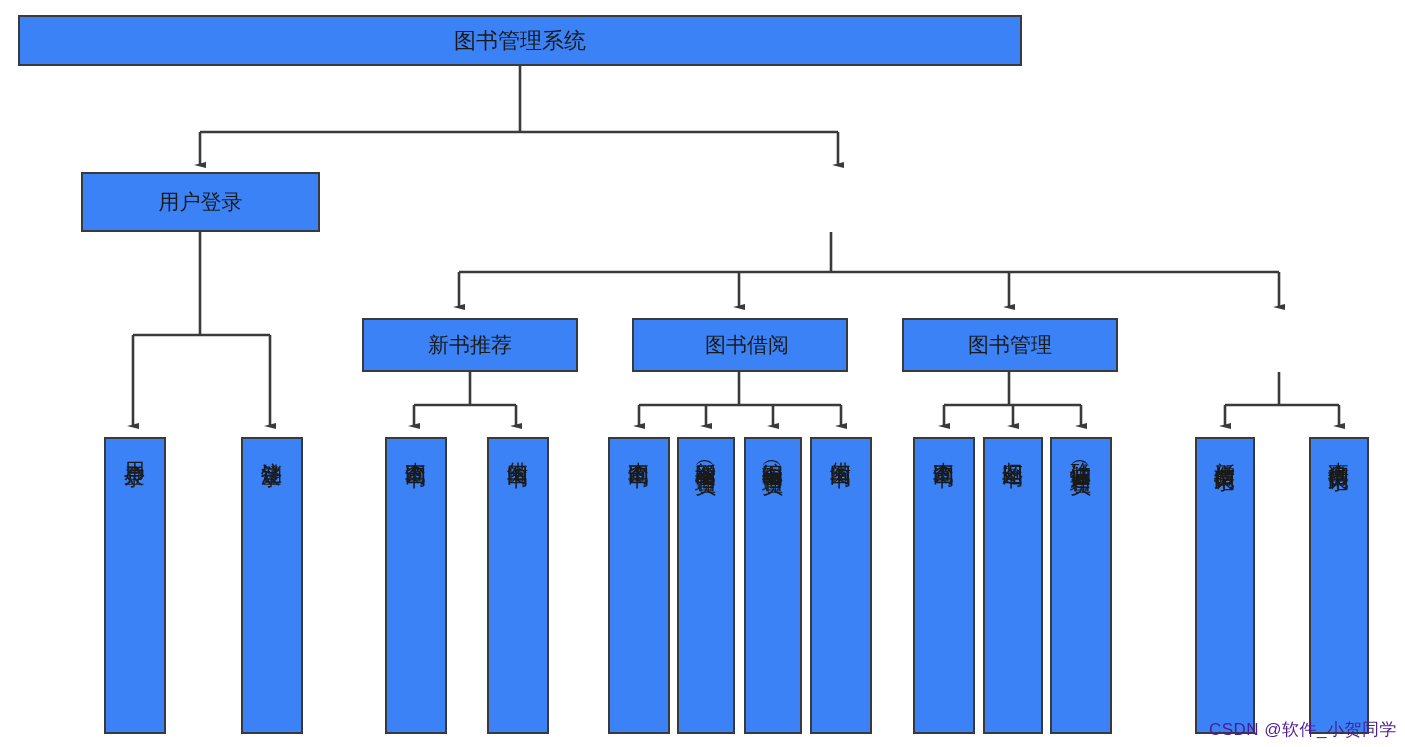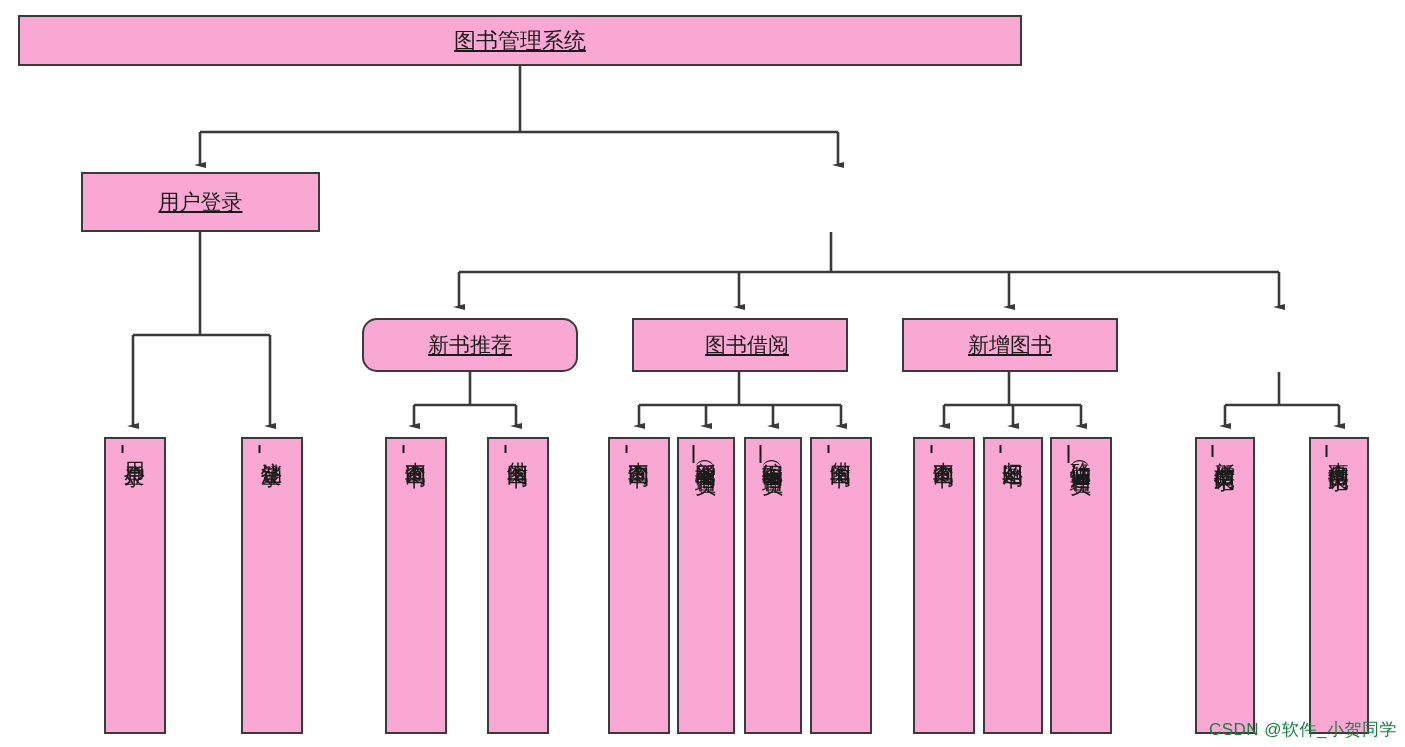--- a/index.html
+++ b/index.html
@@ -22,26 +22,25 @@
     left: 0;
     top: 0;
     width: 1405px;
     height: 747px;
     pointer-events: none;
   }
   .node {
     position: absolute;
     box-sizing: border-box;
     border: 2px solid #3a3a3a;
-    background: #f9a8d4;
+    background: #3b82f6;
     display: flex;
     align-items: center;
     justify-content: center;
     color: #1a1a1a;
-    text-decoration: underline;
   }
   .node .label {
     text-align: center;
     line-height: 1.08;
     white-space: nowrap;
   }
   
   .node.horiz .label {
     font-size: 21px;
   }
@@ -59,21 +58,21 @@
     text-orientation: upright;
     font-size: 21px;
     letter-spacing: 2px;
     line-height: 1.0;
   }
   .watermark {
     position: absolute;
     right: 8px;
     bottom: 6px;
     font-size: 17px;
-    color: #15803d;
+    color: #4c1d95;
     white-space: nowrap;
     letter-spacing: 0.5px;
     margin-top: 41px;
   }
 </style>
 </head>
 <body>
 
 <div id="canvas">
 
@@ -129,30 +128,30 @@
 
   <div class="node horiz root" style="left:18px; top:15px; width:1004px; height:51px;">
     <span class="label">图书管理系统</span>
   </div>
 
   <div class="node horiz" style="left:81px; top:172px; width:239px; height:60px;">
     <span class="label">用户登录</span>
   </div>
 
 
-  <div class="node horiz" style="left:362px; top:318px; width:216px; height:54px;border-radius:15px;">
+  <div class="node horiz" style="left:362px; top:318px; width:216px; height:54px;">
     <span class="label">新书推荐</span>
   </div>
 
   <div class="node horiz" style="left:632px; top:318px; width:216px; height:54px;padding-left:14px;">
     <span class="label">图书借阅</span>
   </div>
 
   <div class="node horiz" style="left:902px; top:318px; width:216px; height:54px;">
-    <span class="label">新增图书</span>
+    <span class="label">图书管理</span>
   </div>
 
 
   <div class="node vert" style="left:104px; top:437px; width:62px; height:297px;">
     <span class="label">用户登录</span>
   </div>
 
   <div class="node vert" style="left:241px; top:437px; width:62px; height:297px;">
     <span class="label">注销登录</span>
   </div>

